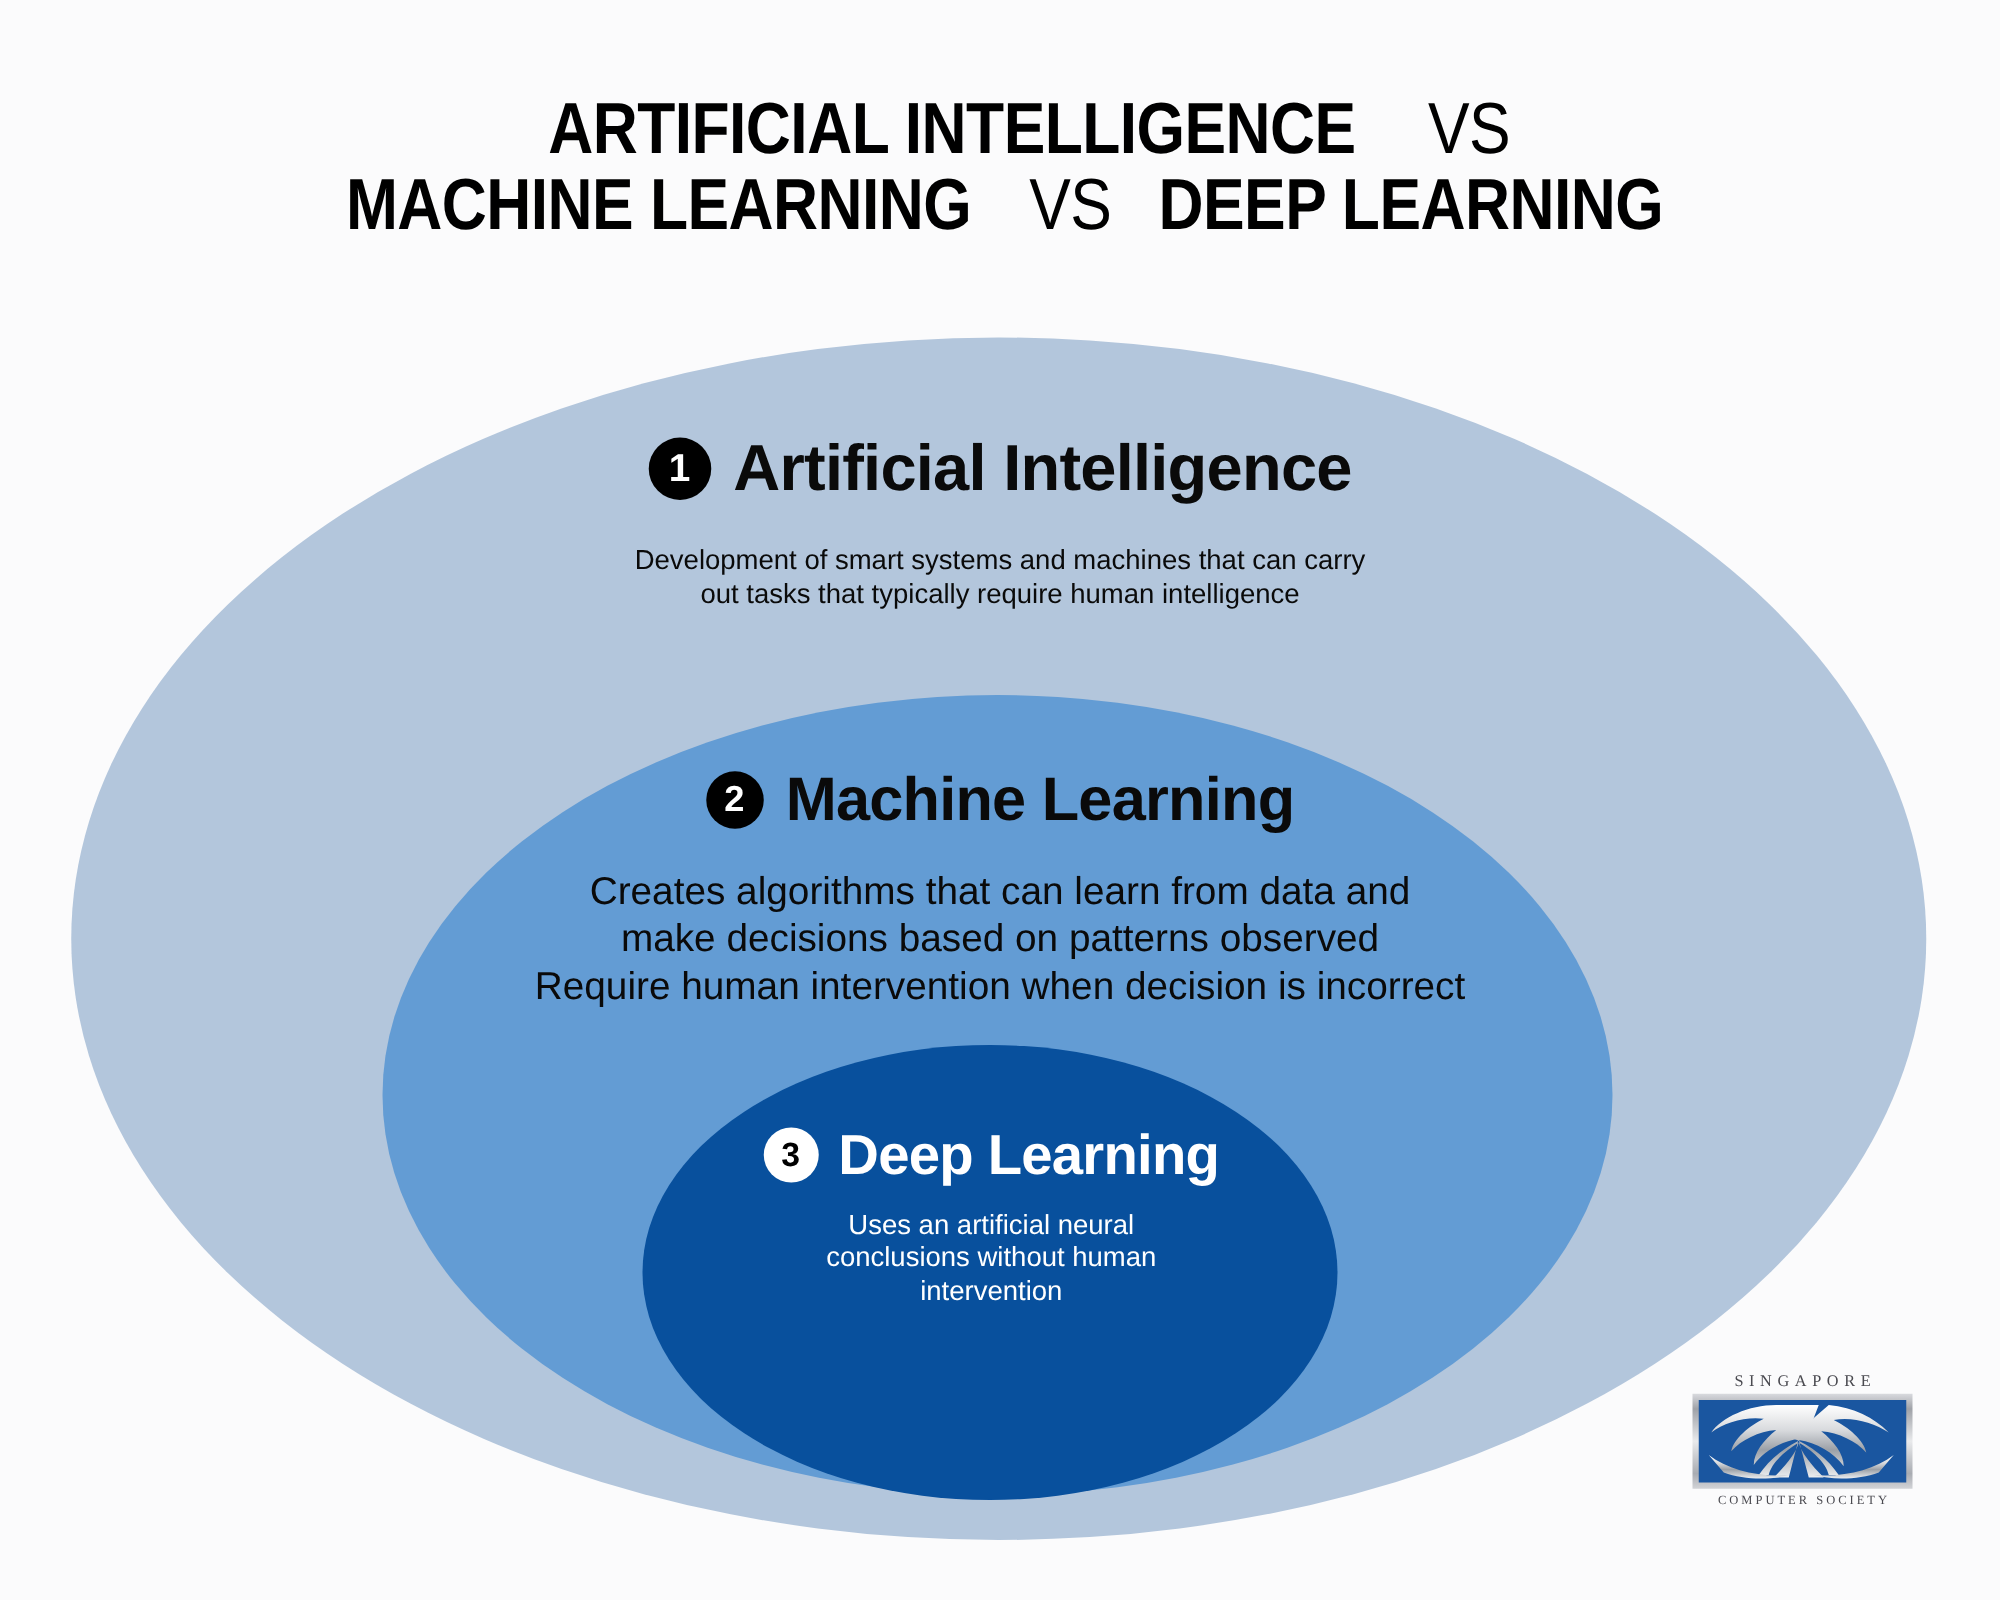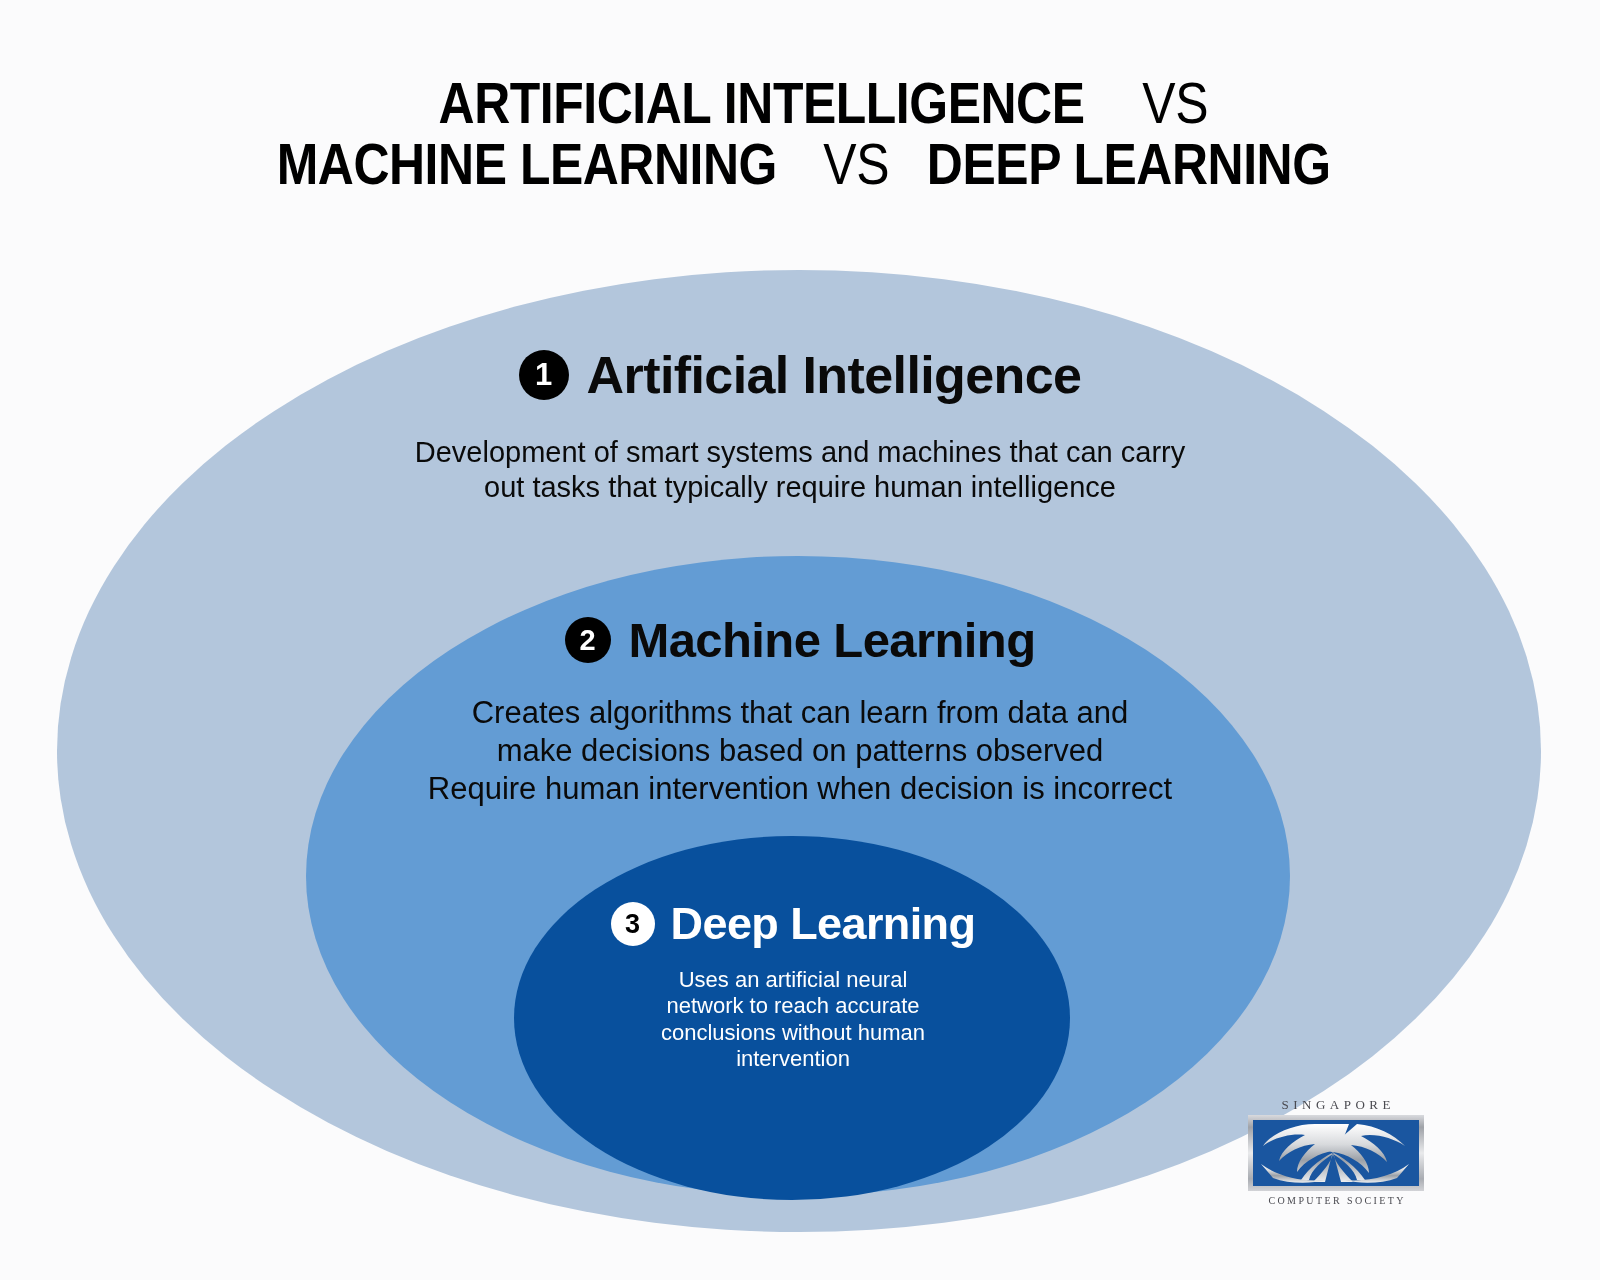--- a/index.html
+++ b/index.html
@@ -130,21 +130,21 @@
   }
   #section-ai .badge {
     width: 50px;
     height: 50px;
     font-size: 31px;
   }
   #section-ai .head-text {
     font-size: 52px;
   }
   #section-ai .body-text {
-    font-size: 29px;
+    font-size: 22px;
     line-height: 1.22;
     margin-top: 30px;
   }
 
   
   #section-ml {
     left: 330px;
     top: 612px;
     width: 940px;
     color: #0a0a0a;
@@ -185,21 +185,21 @@
   }
   #section-dl .body-text {
     font-size: 22px;
     line-height: 1.2;
     margin-top: 17px;
   }
 
   
   #scs-logo {
     position: absolute;
-    left: 1248px;
+    left: 1354px;
     top: 1098px;
     width: 176px;
     text-align: center;
   }
   .logo-top-word {
     font-family: "Liberation Serif", serif;
     font-size: 13px;
     letter-spacing: 4.5px;
     color: #4a4a50;
     text-indent: 4.5px;
@@ -272,21 +272,20 @@
     </div>
   </div>
 
   <div class="section" id="section-dl">
     <div class="head-row">
       <span class="badge badge-light">3</span>
       <span class="head-text">Deep Learning</span>
     </div>
     <div class="body-text">
       <p>Uses an artificial neural</p>
-      <p>network to reach accurate</p>
       <p>conclusions without human</p>
       <p>intervention</p>
     </div>
   </div>
 
   <div id="scs-logo">
     <div class="logo-top-word">SINGAPORE</div>
     <div class="logo-mark">
       <div class="logo-mark-inner">
         <svg viewBox="0 0 166 66" width="100%" height="100%" preserveAspectRatio="none">

